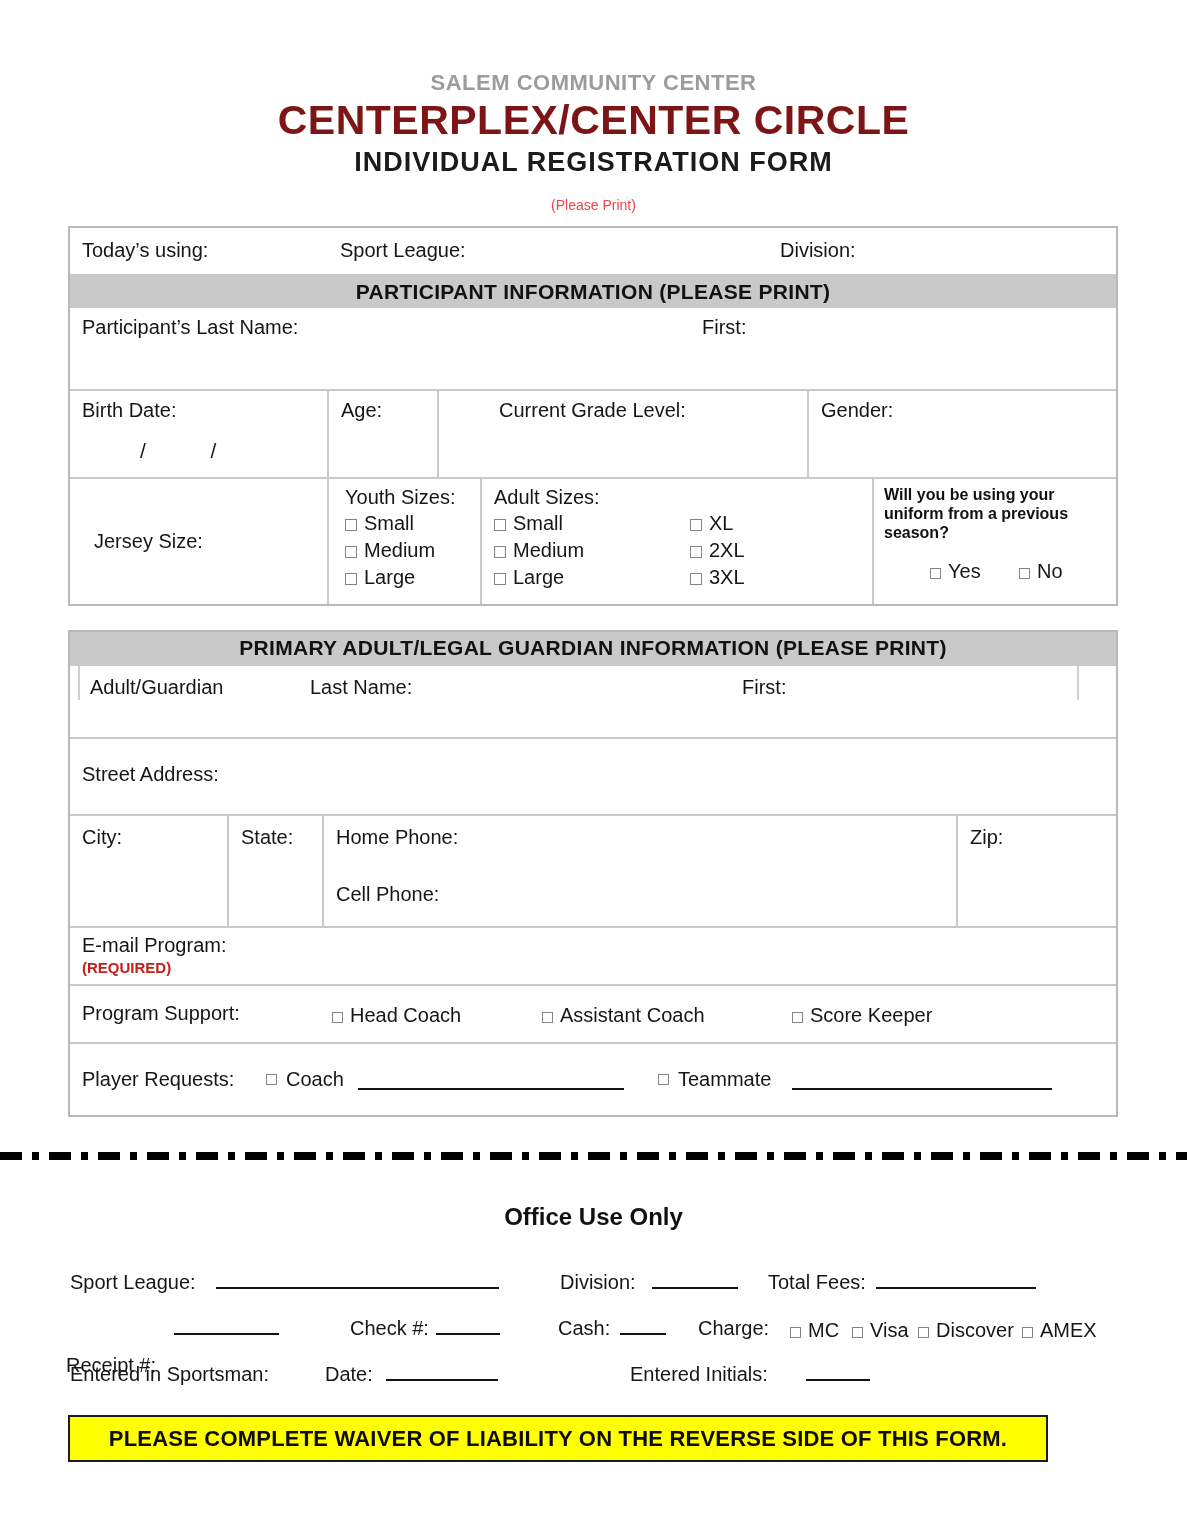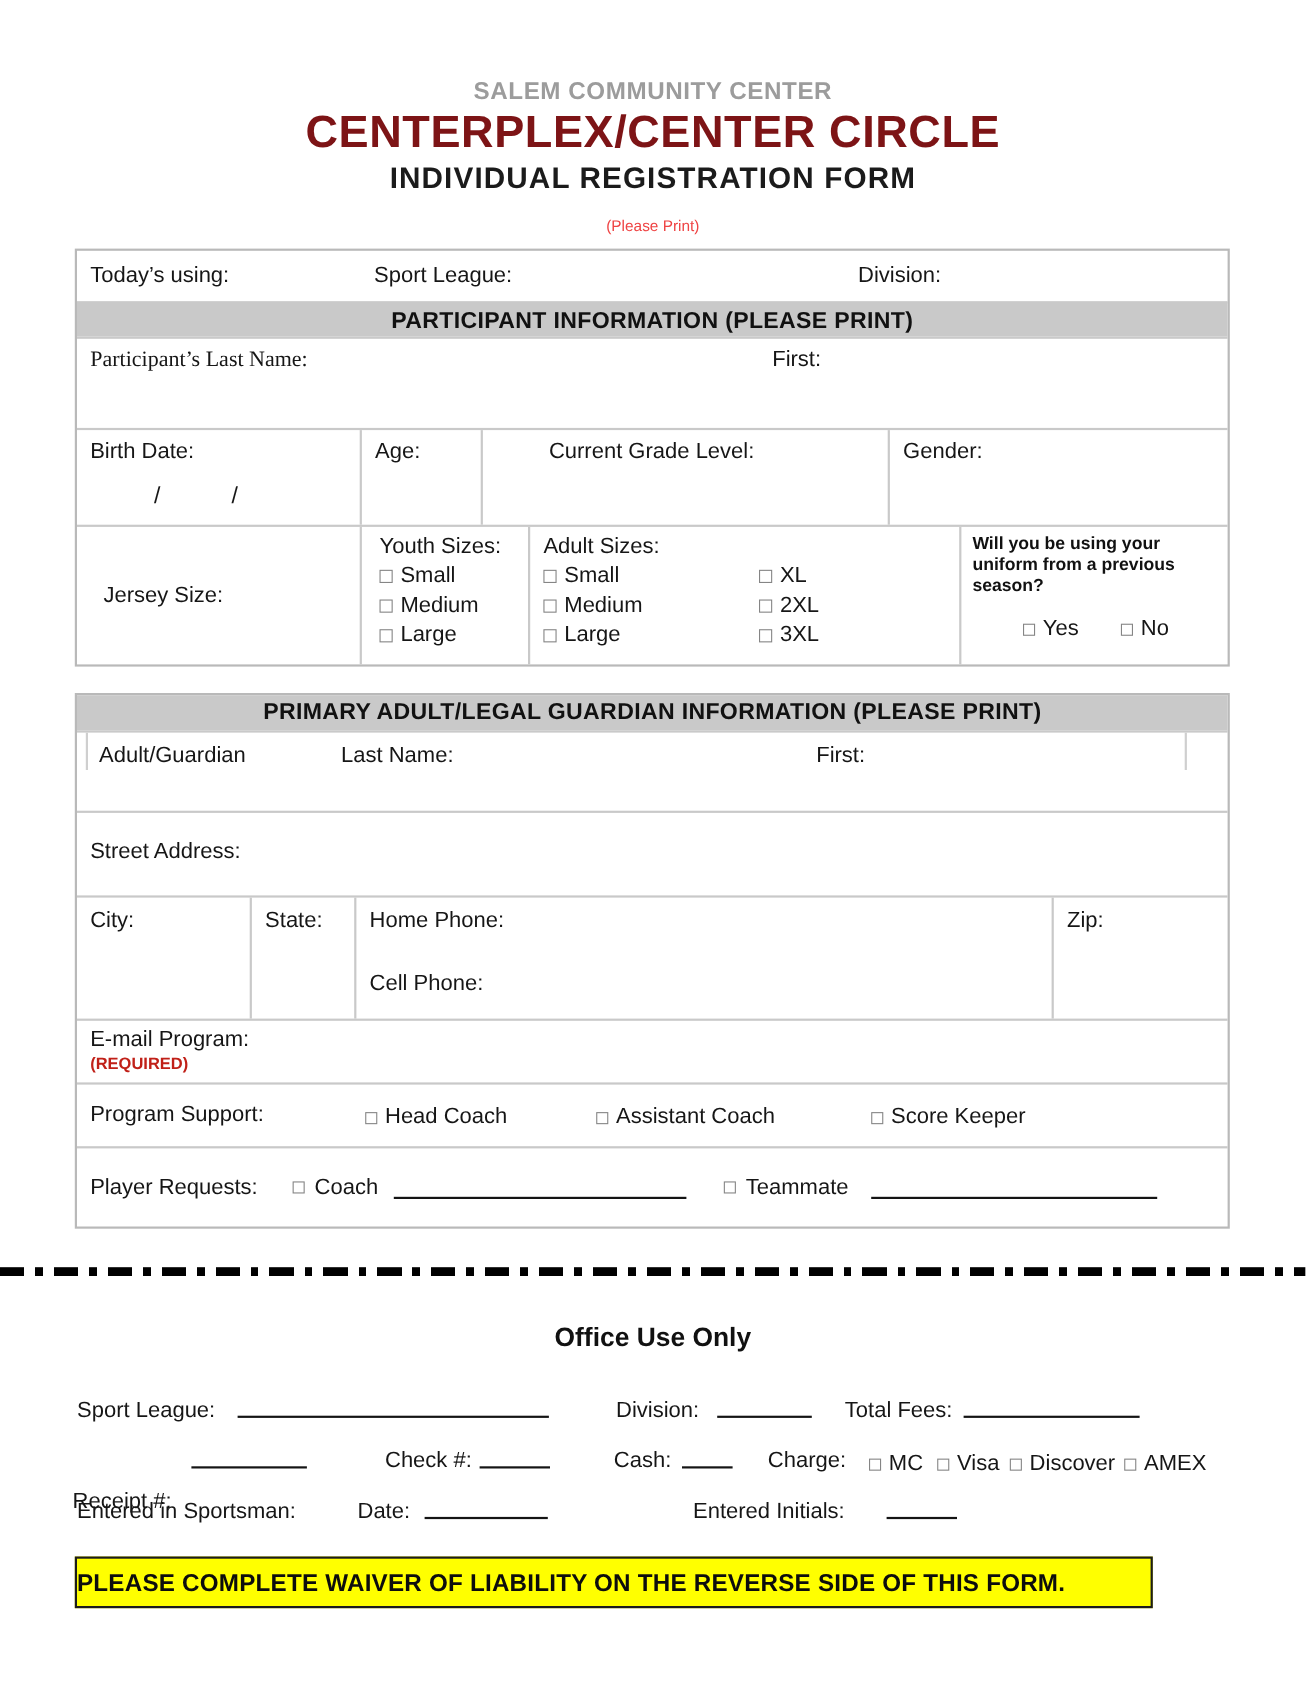--- a/index.html
+++ b/index.html
@@ -42,21 +42,21 @@
   
   .divider { margin-top:35px; height:8px; width:100%;
              background:repeating-linear-gradient(90deg,#000 0 22px,transparent 22px 32px,#000 32px 39px,transparent 39px 49px); }
   .office-title { margin-top:43px; text-align:center; font-size:24px; font-weight:bold; color:#111; }
   .orow { position:relative; height:46px; font-size:20px; }
   .orow .lbl, .orow .optline { position:absolute; top:10px; }
   .orow .blank { position:absolute; top:10px; }
   .office-rows { margin-top:30px; }
 
   .banner { margin:16px 0 0 68px; width:980px; height:47px; background:#ffff00; border:2px solid #1c1c1c;
-            box-sizing:border-box; display:flex; align-items:center; justify-content:flex-start;
+            box-sizing:border-box; display:flex; align-items:center; justify-content:center;
             font-weight:bold; font-size:22px; color:#0d0d0d; letter-spacing:.2px; }
 
   .tick { position:absolute; width:0; border-left:2px solid #cfcfcf; height:34px; top:0; }
 </style>
 </head>
 <body>
 
 <div class="page">
 
   <div class="hdr">
@@ -70,21 +70,21 @@
 
     <div class="trow first" style="height:46px;">
       <span class="lbl abs" style="left:12px;top:11px;">Today’s using:</span>
       <span class="lbl abs" style="left:270px;top:11px;">Sport League:</span>
       <span class="lbl abs" style="left:710px;top:11px;">Division:</span>
     </div>
 
     <div class="trow secbar">PARTICIPANT INFORMATION (PLEASE PRINT)</div>
 
     <div class="trow" style="height:83px;">
-      <span class="lbl abs" style="left:12px;top:8px;font-family:Liberation Serif, serif;">Participant’s Last Name:</span>
+      <span class="lbl abs" style="left:12px;top:8px;">Participant’s Last Name:</span>
       <span class="lbl abs" style="left:632px;top:8px;">First:</span>
     </div>
 
     <div class="trow" style="height:88px;">
       <div class="cells">
         <div class="cell nob" style="width:257px;">
           <span class="lbl abs" style="left:12px;top:8px;">Birth Date:</span>
           <span class="slashes abs" style="left:70px;top:48px;">/&nbsp;&nbsp;&nbsp;&nbsp;&nbsp;&nbsp;&nbsp;&nbsp;/</span>
         </div>
         <div class="cell" style="width:110px;">

